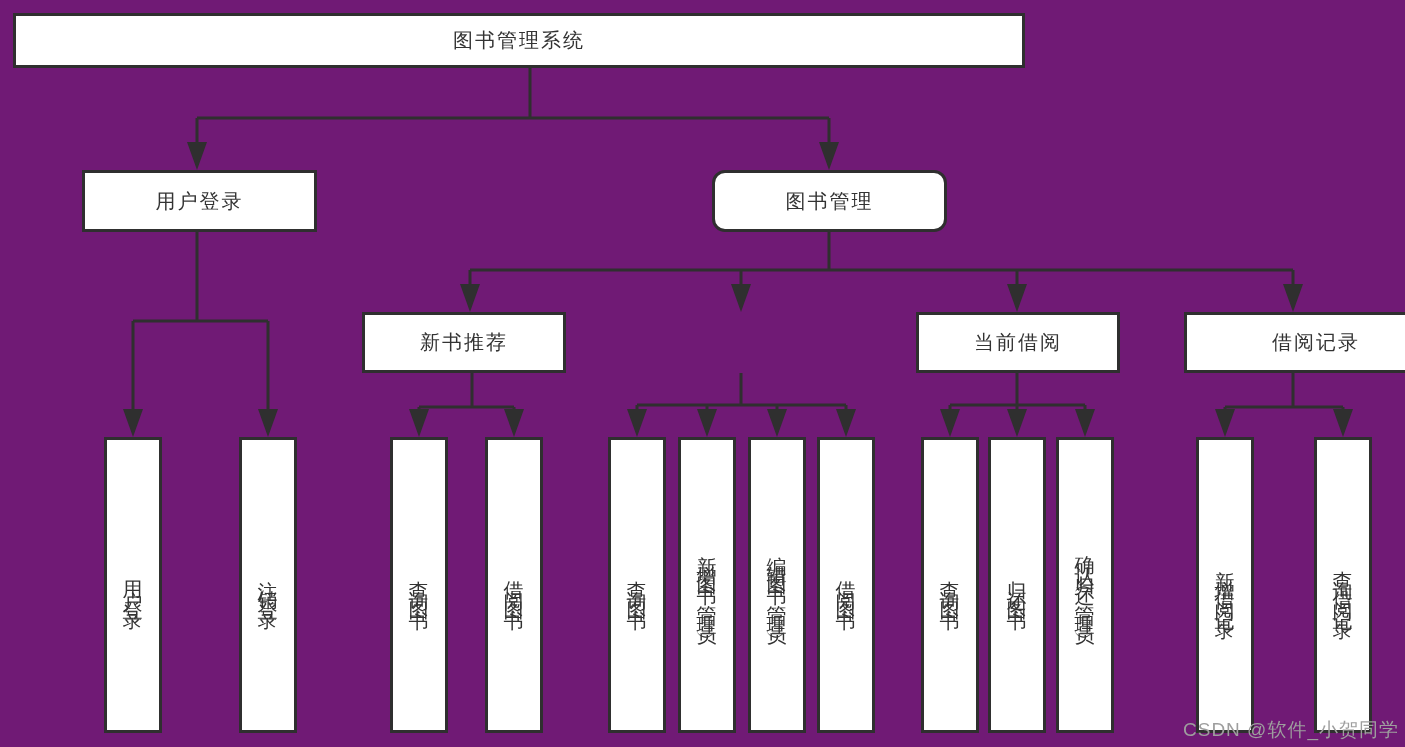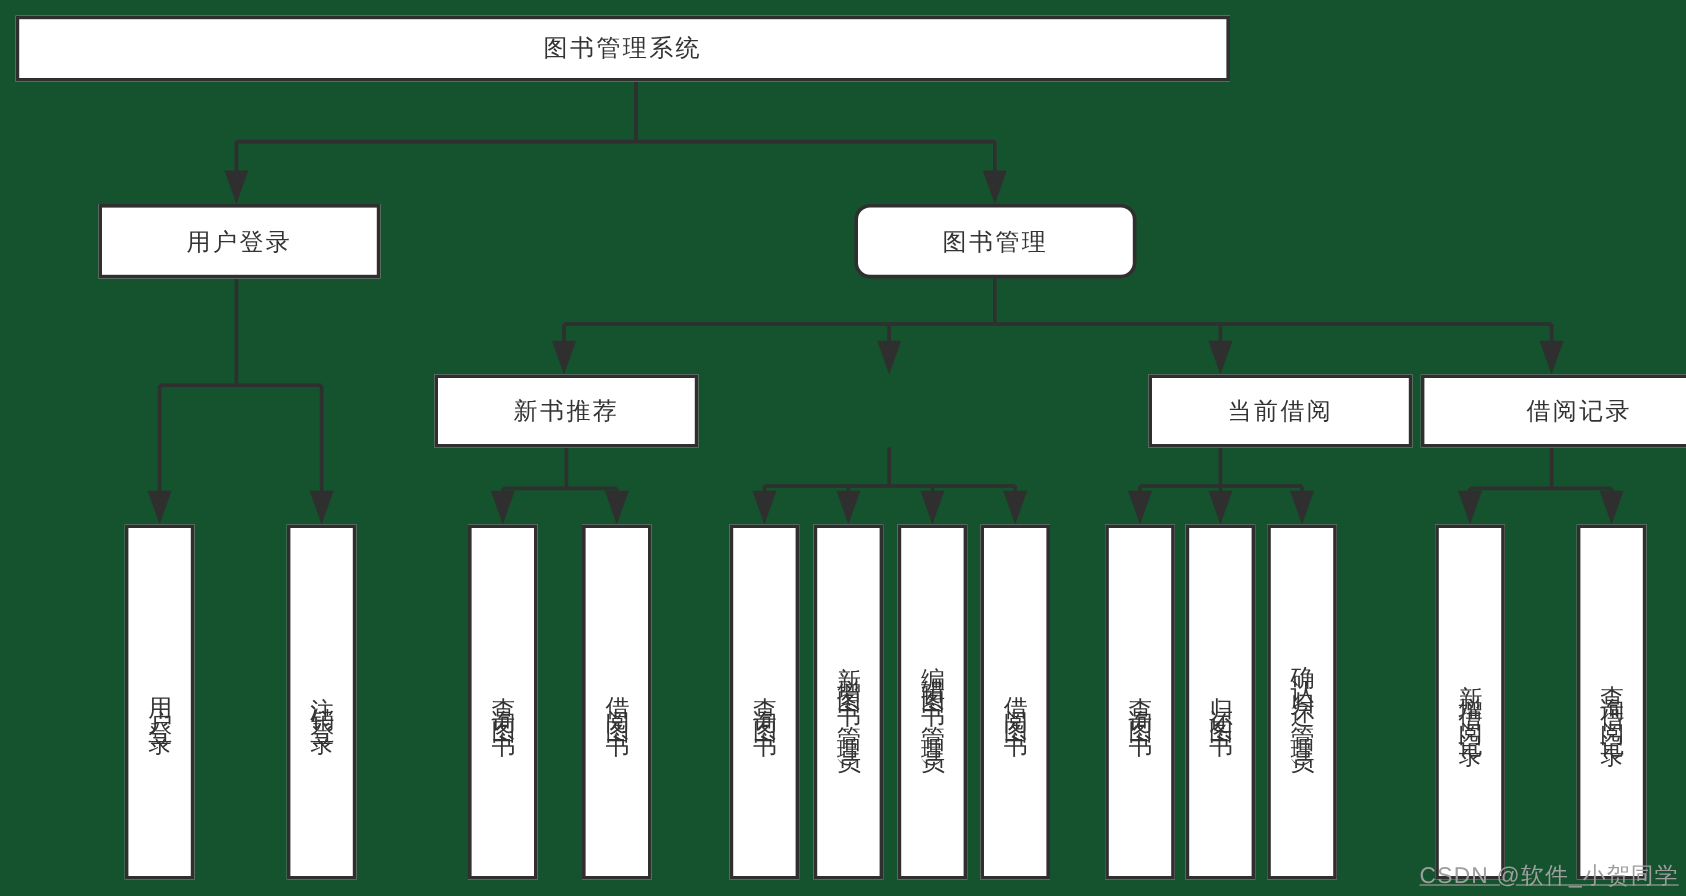--- a/index.html
+++ b/index.html
@@ -1,50 +1,50 @@
 <!DOCTYPE html>
 <html><head>
 <meta charset="utf-8">
 <style>
   html,body{margin:0;padding:0;background:#ffffff;}
   .canvas{
-    position:relative;width:1405px;height:747px;background:#14532d;
+    position:relative;width:1405px;height:747px;background:#701a75;
     font-family:"Liberation Sans",sans-serif;color:#333333;overflow:hidden;
   }
   .connectors{position:absolute;left:0;top:0;width:1405px;height:747px;z-index:1;}
   .node{
     position:absolute;box-sizing:border-box;border:3px solid #2f2f2f;background:#ffffff;
     display:flex;align-items:center;justify-content:center;z-index:2;
   }
   .node .lbl{font-size:20px;letter-spacing:2px;color:#333333;white-space:nowrap;}
   
   .n-root{left:13px;top:13px;width:1012px;height:55px;}
   
   .n-l2a{left:82px;top:170px;width:235px;height:62px;}
   .n-l2b{left:712px;top:170px;width:235px;height:62px;border-radius:13px;}
   
-  .n-l3{top:312px;height:61px;width:220px;}
+  .n-l3{top:312px;height:61px;width:204px;}
   .n-l3a{left:362px;}
   .n-l3b{left:631px;}
-  .n-l3c{left:957px;font-family:Liberation Serif, serif;}
+  .n-l3c{left:916px;font-family:Liberation Serif, serif;}
   .n-l3d{left:1184px;width:264px;}
   
   .leaf{top:437px;width:58px;height:296px;}
   .leaf .vlbl{
     writing-mode:vertical-rl;text-orientation:mixed;
     font-size:20px;letter-spacing:10px;color:#333333;line-height:1;
   }
   .lf1{left:104px;} .lf2{left:239px;}
   .lf3{left:390px;} .lf4{left:485px;}
   .lf5{left:608px;} .lf6{left:678px;} .lf7{left:748px;} .lf8{left:817px;}
   .lf9{left:921px;} .lf10{left:988px;} .lf11{left:1056px;}
   .lf12{left:1196px;} .lf13{left:1314px;}
   .watermark{
     position:absolute;left:1183px;top:717px;z-index:3;
-    font-size:19px;color:#9e9e9e;letter-spacing:1px;white-space:nowrap;text-decoration:underline;
+    font-size:19px;color:#9e9e9e;letter-spacing:1px;white-space:nowrap;
   }
 </style>
 </head>
 <body>
 
 <div class="canvas">
 
   <svg class="connectors" width="1405" height="747" viewBox="0 0 1405 747" stroke="#2f2f2f" stroke-width="3" fill="none">
 
     <g>

